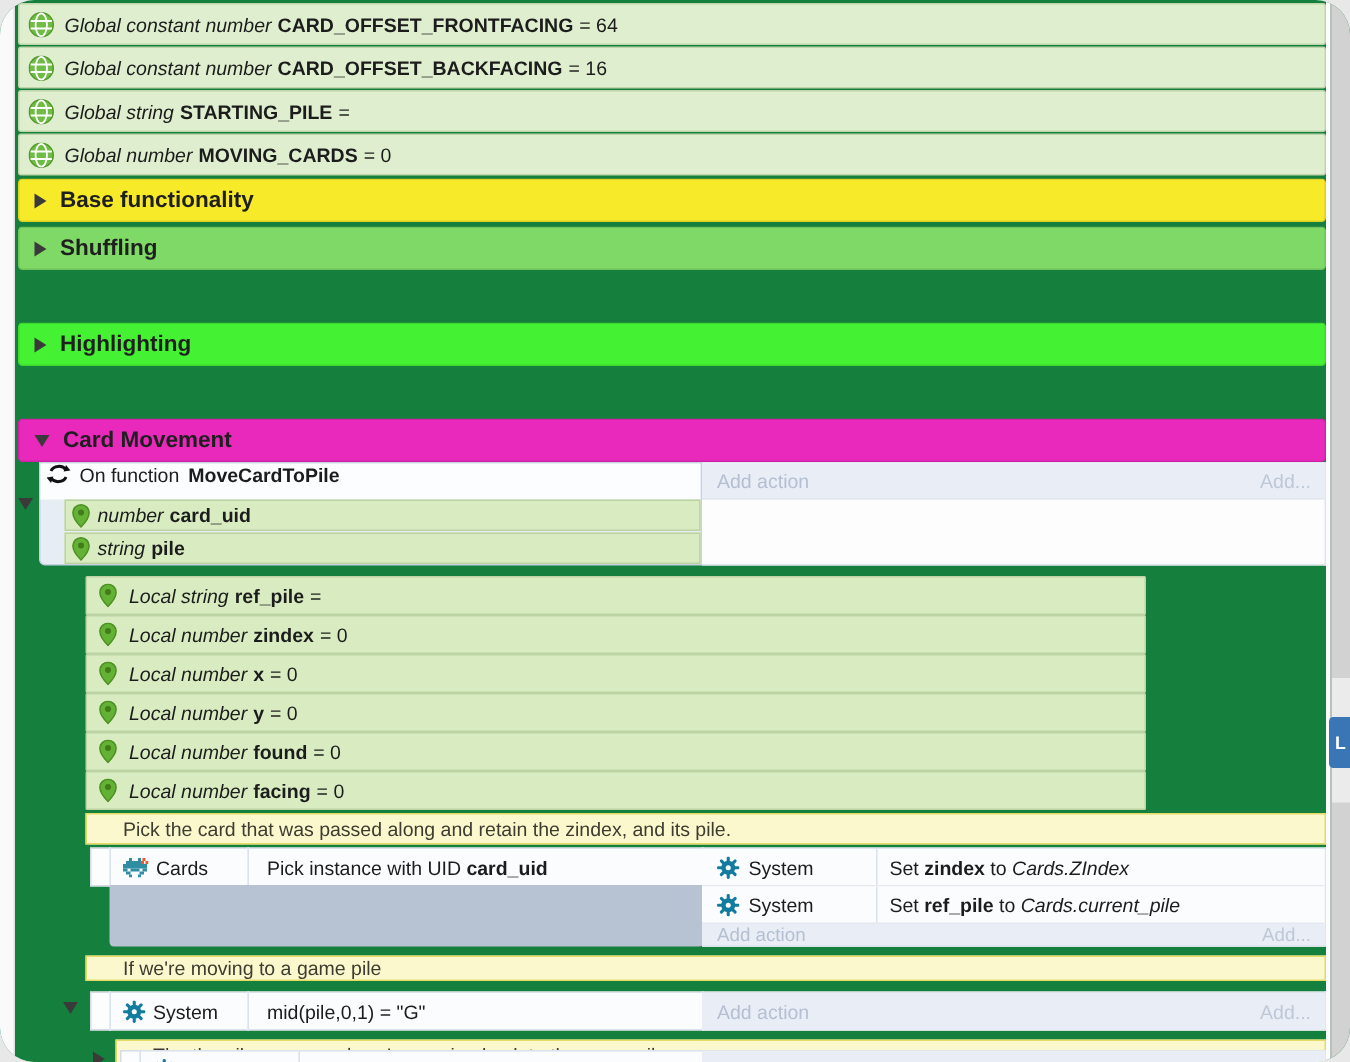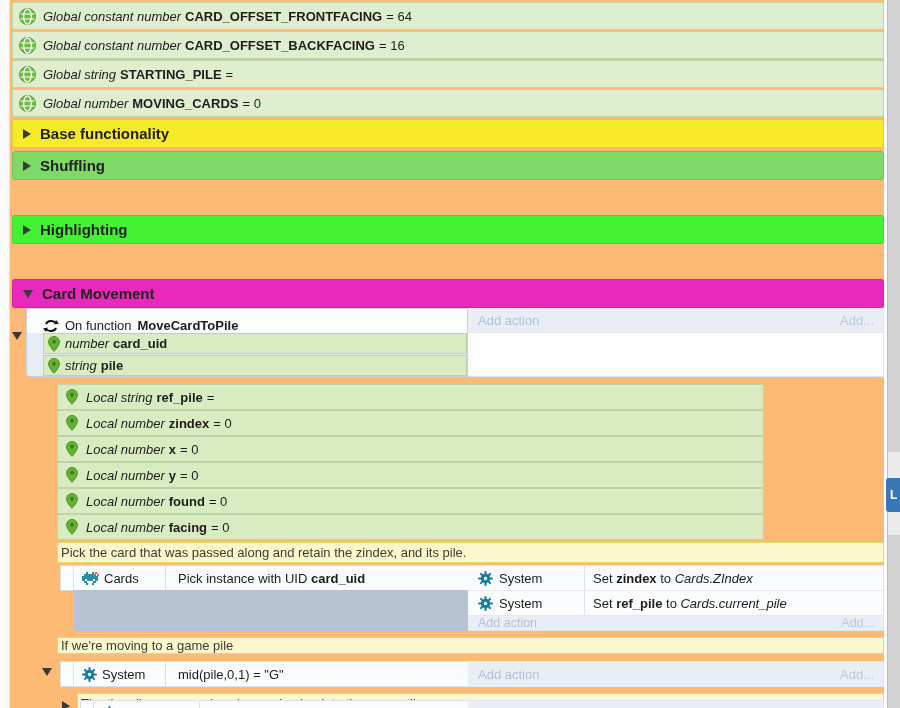--- a/index.html
+++ b/index.html
@@ -1,20 +1,20 @@
 <!DOCTYPE html>
 <html><head>
 <meta charset="utf-8">
 <style>
   * { margin:0; padding:0; box-sizing:border-box; }
   html,body { background:#e8e8e8; }
   body { font-family:"Liberation Sans", sans-serif; }
   #frame {
     position:relative; width:900px; height:708px; overflow:hidden;
-    background:#fdba74; font-size:13px; color:#1c1c1c;
+    background:#15803d; font-size:13px; color:#1c1c1c;border-radius:23px;
   }
   
   .gutter { position:absolute; left:0; top:0; width:10px; height:708px;
     background:#FAFAFA; border-right:1px solid #E1E1E1; }
   
   .edge-white { position:absolute; left:884px; top:0; width:3px; height:708px; background:#FCFCFC; }
   .scroll-strip { position:absolute; left:887px; top:0; width:13px; height:708px;
     background:#D2D2D2; border-left:1px solid #BDBDBD; }
   .panel-seg { position:absolute; left:888px; width:12px; background:#EBEBEB; }
   .side-tab { position:absolute; left:886px; top:478px; width:14px; height:34px;
@@ -39,21 +39,21 @@
   .tri-right { width:0; height:0; border-left:8px solid #3a3a3a;
     border-top:5px solid transparent; border-bottom:5px solid transparent; }
   .tri-down  { width:0; height:0; border-top:8px solid #3a3a3a;
     border-left:5px solid transparent; border-right:5px solid transparent; }
   .tri-abs { position:absolute; }
 
   
   .func-block { position:absolute; left:26px; top:308px; width:442px; height:69px;
     background:#E7EDF5; border:1px solid #C6D1E0; border-radius:0 0 0 4px; }
   .func-header { position:absolute; left:0; top:0; right:0; height:24px;
-    background:#FBFDFE; display:flex; align-items:flex-end; padding-left:16px;
+    background:#FBFDFE; display:flex; align-items:flex-start; padding-left:4px;
     border-radius:0 0 0 0; }
   .func-header .ftext { margin-left:6px; }
   .func-header .fname { font-weight:bold; }
   .param-row { position:absolute; left:16px; right:0; height:21px;
     background:#D9ECC1; border:1px solid #BDD3A4; display:flex; align-items:center; padding-left:4px; }
   .param-row .ptype { font-style:italic; margin-left:5px; }
   .param-row .pname { font-weight:bold; margin-left:4px; }
 
   
   .action-area { position:absolute; left:468px; width:416px; background:#FDFDFE;
@@ -66,21 +66,21 @@
   
   .lrow { position:absolute; left:57px; width:707px; height:26px;
     background:#D9ECC1; border:1px solid #BDD3A4; border-radius:1px;
     display:flex; align-items:center; padding-left:8px; }
   .lrow .ltype { font-style:italic; margin-left:8px; }
   .lrow .lname { font-weight:bold; margin-left:4px; }
   .lrow .lval { margin-left:4px; }
 
   
   .comment { position:absolute; background:#FCF8CD; border:1px solid #E4DA66;
-    display:flex; align-items:center; padding-left:3px; color:#3c3c30; }
+    display:flex; align-items:center; padding-left:24px; color:#3c3c30; }
 
   
   .evt-margin { position:absolute; width:14px; background:#FCFDFE; border:1px solid #D5DCE6; }
   .evt-cell { position:absolute; background:#FBFCFE; border:1px solid #DCE2EB;
     display:flex; align-items:center; }
   .obj-cell { padding-left:8px; }
   .obj-label { margin-left:5px; }
   .cond-cell { padding-left:12px; }
   .bold { font-weight:bold; }
   .ital { font-style:italic; }

